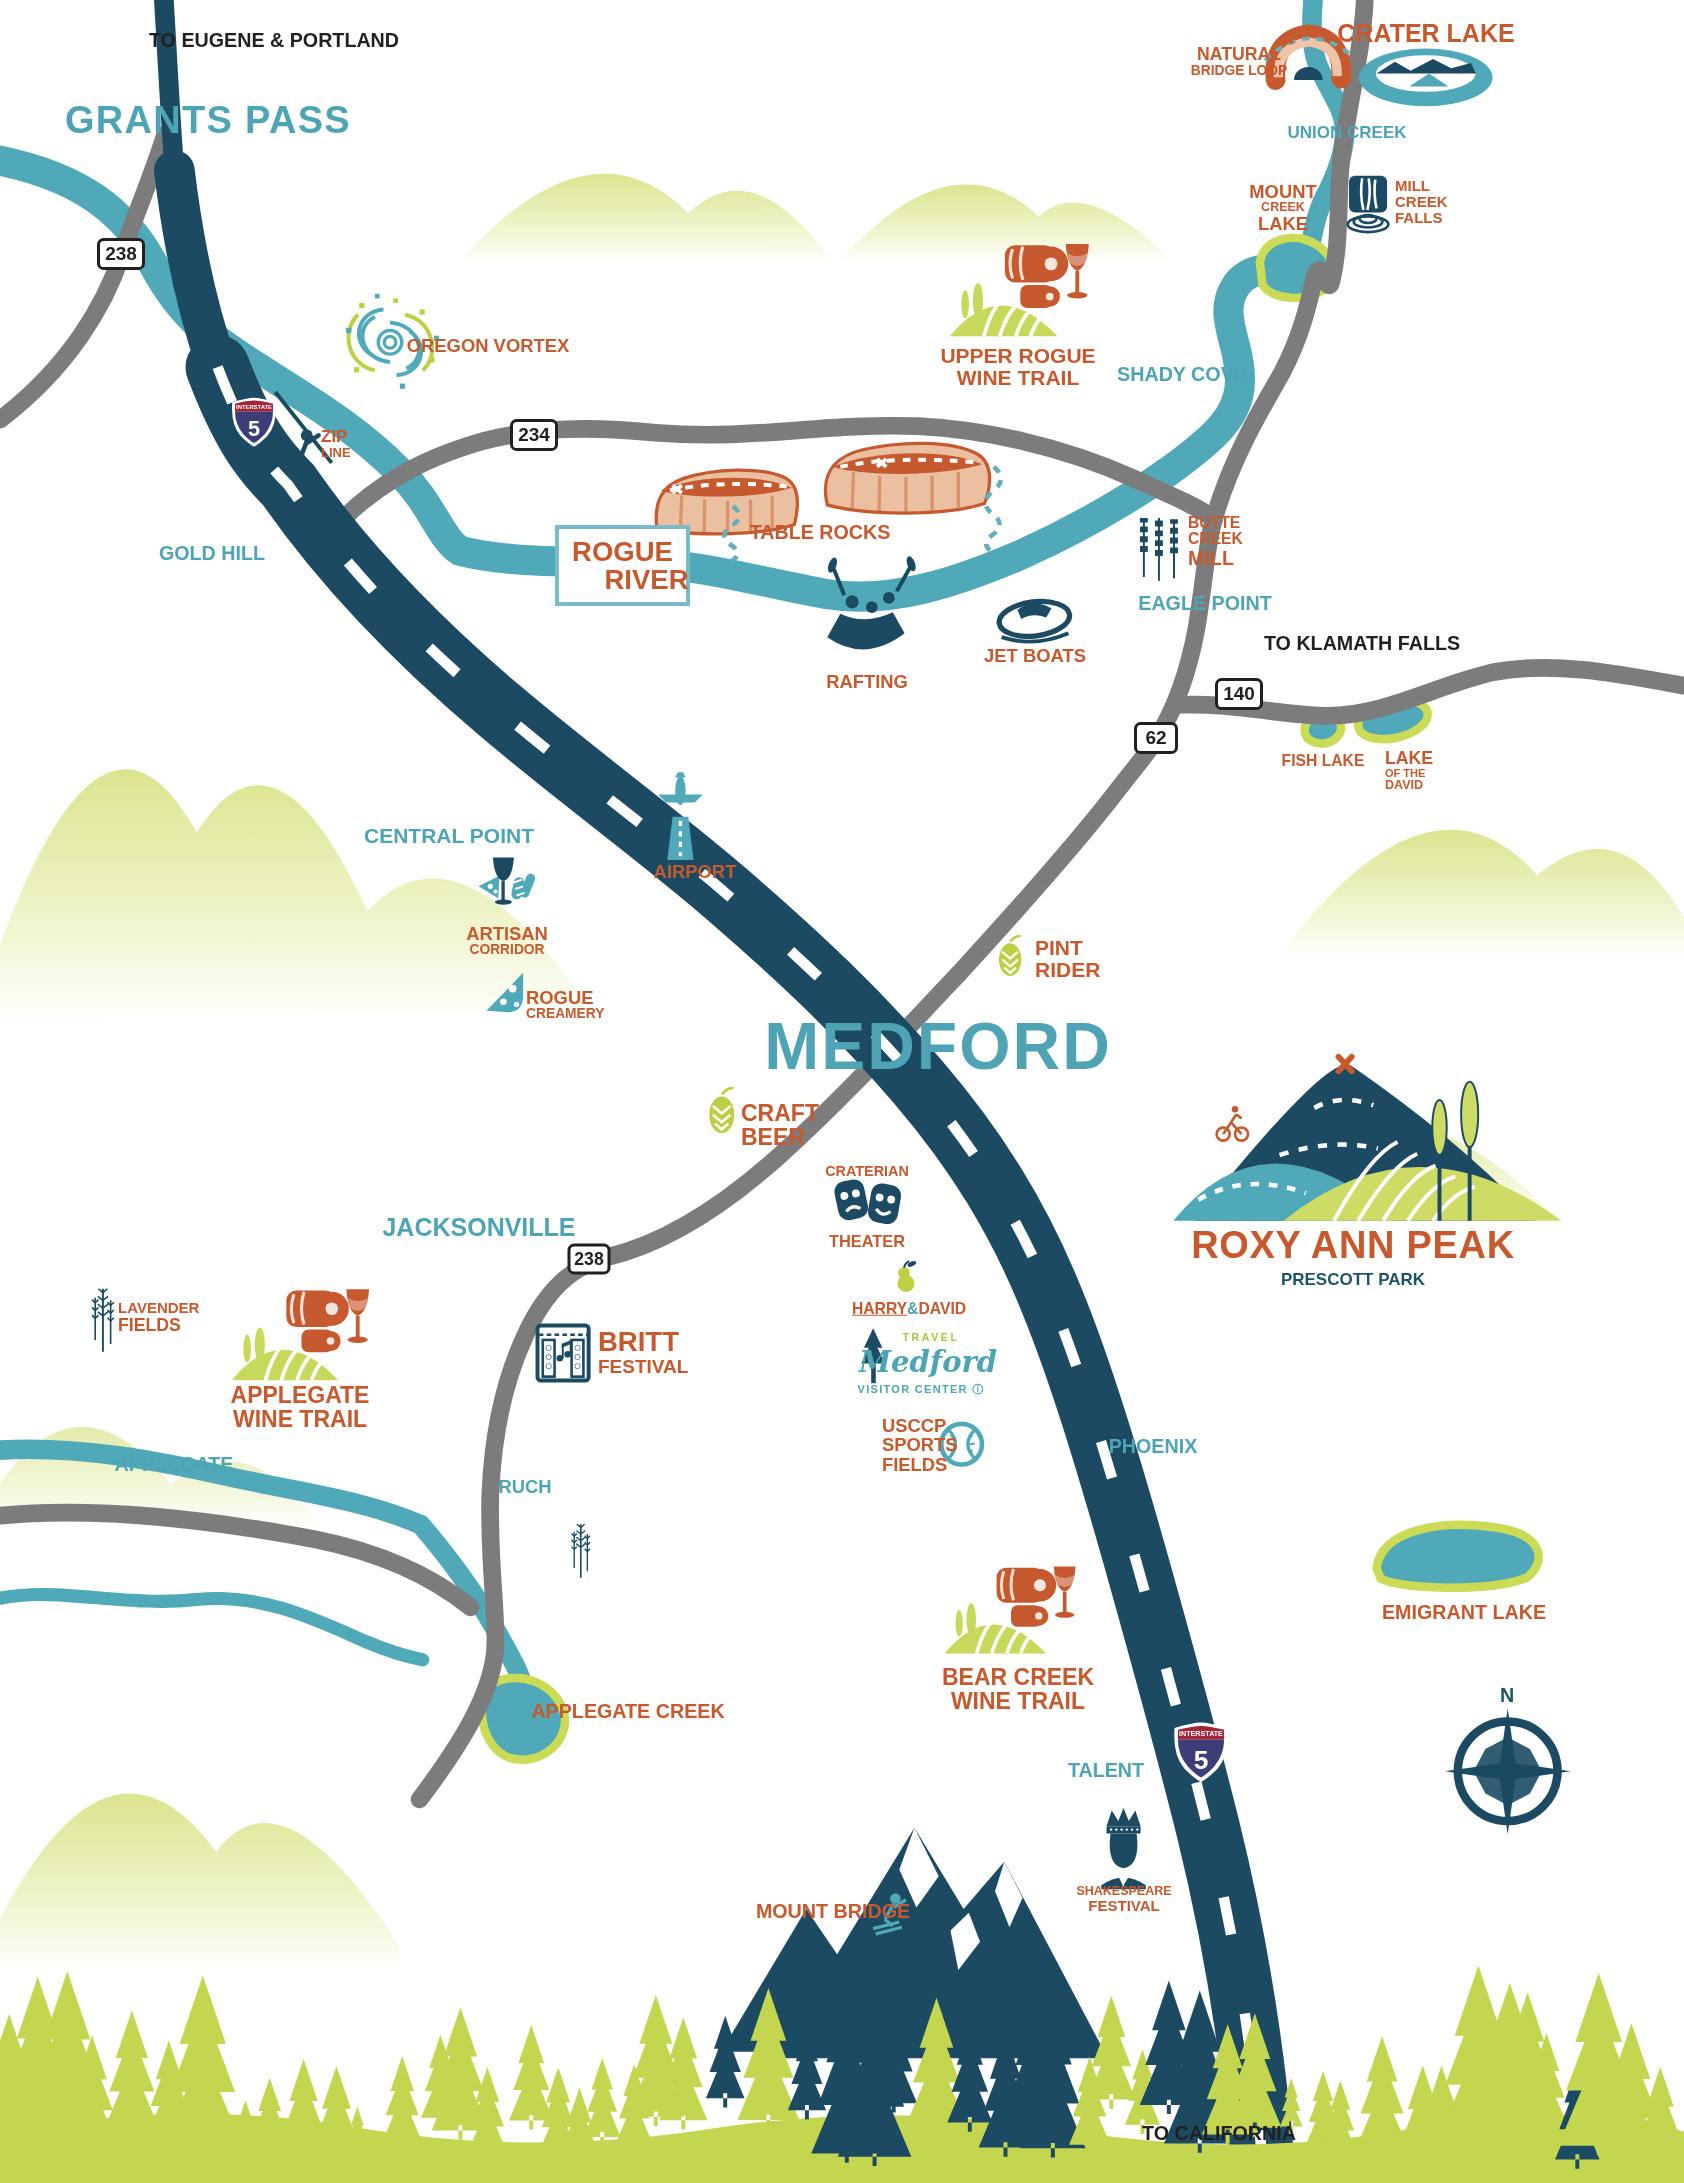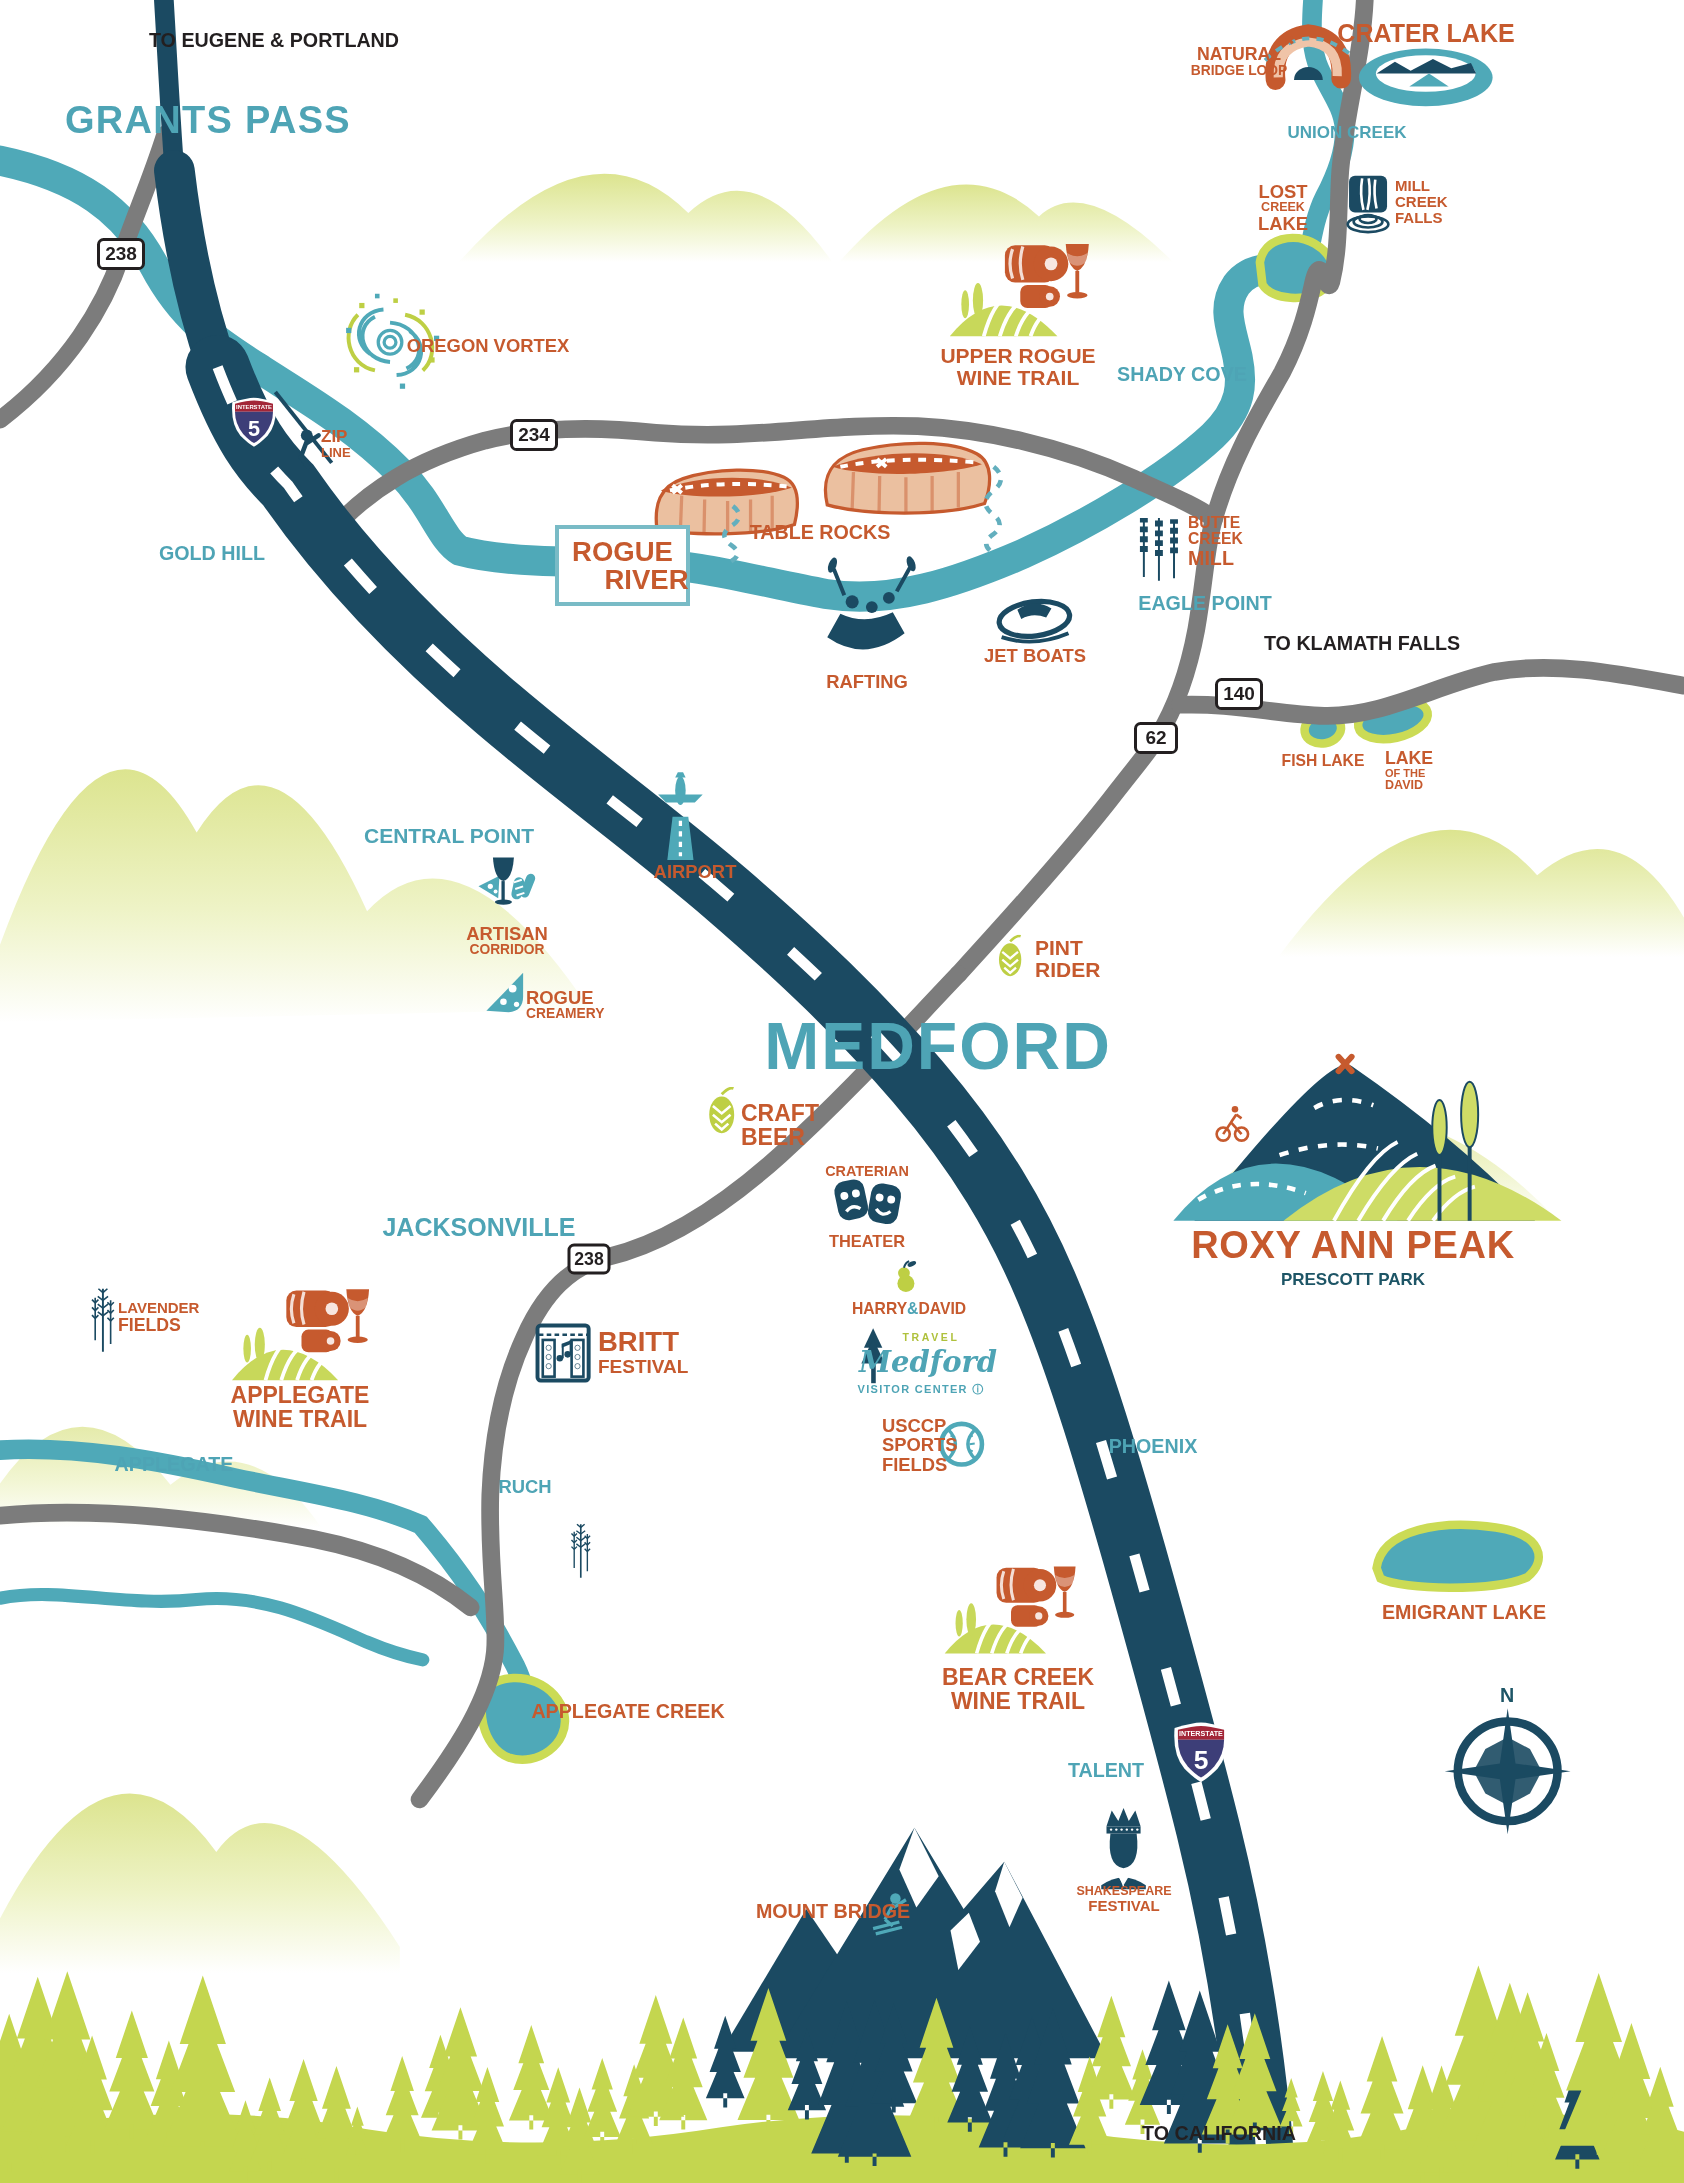--- a/index.html
+++ b/index.html
@@ -403,21 +403,21 @@
   <span style="font-size:17.7px;">NATURAL</span>
   <span style="font-size:13.8px;">BRIDGE LOOP</span>
 </div>
 <div class="lbl attr" style="left:1426px;top:33px;font-size:25px;">CRATER LAKE</div>
 <div class="lbl attr left" style="left:1395px;top:202px;">
   <span style="font-size:15px;">MILL</span>
   <span style="font-size:15px;">CREEK</span>
   <span style="font-size:15px;">FALLS</span>
 </div>
 <div class="lbl attr" style="left:1283px;top:208px;">
-  <span style="font-size:18.4px;">LOST</span>
+  <span style="font-size:18.4px;">MOUNT</span>
   <span style="font-size:12.5px;">CREEK</span>
   <span style="font-size:18.4px;">LAKE</span>
 </div>
 <div class="lbl attr" style="left:1018px;top:367px;">
   <span style="font-size:21px;">UPPER ROGUE</span>
   <span style="font-size:21px;">WINE TRAIL</span>
 </div>
 <div class="lbl attr" style="left:488px;top:346px;font-size:18.4px;">OREGON VORTEX</div>
 <div class="lbl attr left" style="left:321px;top:444px;">
   <span style="font-size:17px;">ZIP</span>
@@ -454,21 +454,21 @@
   <span style="font-size:21px;">PINT</span>
   <span style="font-size:21px;">RIDER</span>
 </div>
 <div class="lbl attr left" style="left:741px;top:1125px;">
   <span style="font-size:23px;">CRAFT</span>
   <span style="font-size:23px;">BEER</span>
 </div>
 <div class="lbl attr" style="left:867px;top:1172px;font-size:14.4px;">CRATERIAN</div>
 <div class="lbl attr" style="left:867px;top:1242px;font-size:16.4px;">THEATER</div>
 <div class="lbl" style="left:909px;top:1309px;font-size:15.7px;">
-  <span style="display:inline;" class="attr">HARRY</span><span style="display:inline;" class="tealtxt">&amp;</span><span style="display:inline;" class="attr">DAVID</span>
+  <span style="display:inline;text-decoration:underline;" class="attr">HARRY</span><span style="display:inline;" class="tealtxt">&amp;</span><span style="display:inline;" class="attr">DAVID</span>
 </div>
 <div class="lbl limetxt" style="left:931px;top:1338px;font-size:10.5px;letter-spacing:2.6px;">TRAVEL</div>
 <div class="lbl tealtxt script" style="left:928px;top:1362px;font-size:29px;">Medford</div>
 <div class="lbl tealtxt" style="left:921px;top:1390px;font-size:11px;letter-spacing:1.3px;">
   <span style="display:inline;">VISITOR CENTER</span>
   <span style="display:inline;">ⓘ</span>
 </div>
 <div class="lbl attr" style="left:1353px;top:1246px;font-size:38px;letter-spacing:0.7px;">ROXY ANN PEAK</div>
 <div class="lbl navytxt" style="left:1353px;top:1280px;font-size:17px;">PRESCOTT PARK</div>
 <div class="lbl attr left" style="left:882px;top:1445px;">

